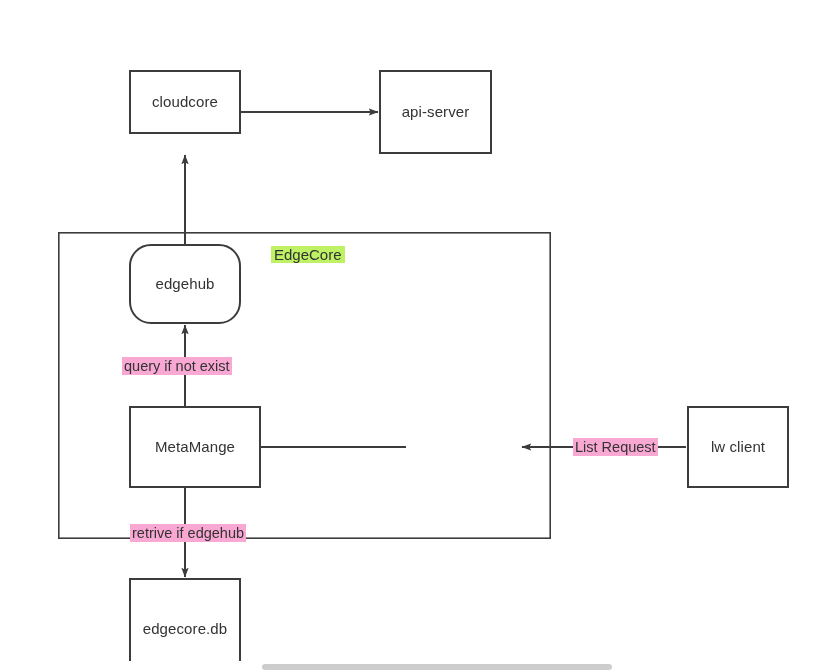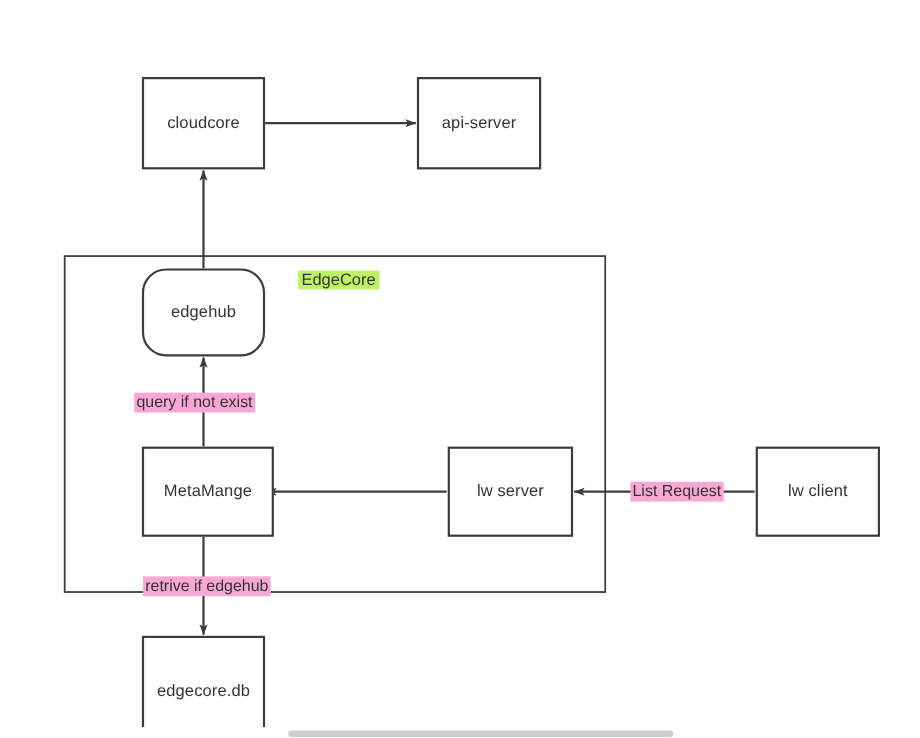--- a/index.html
+++ b/index.html
@@ -121,41 +121,38 @@
 
   <div class="group-label" style="left:271px; top:246px;">EdgeCore</div>
 
   <div class="edge-label" style="left:122px; top:357px;">query if not exist</div>
 
 
   <div class="edge-label" style="left:573px; top:438px;">List Request</div>
 
   <div class="edge-label" style="left:130px; top:524px;">retrive if edgehub</div>
 
-  <div class="node" style="left:129px; top:70px; width:112px; height:84px;">
+  <div class="node" style="left:129px; top:70px; width:112px; height:64px;">
     <span>cloudcore</span>
   </div>
 
   <div class="node" style="left:379px; top:70px; width:113px; height:84px;">
     <span>api-server</span>
   </div>
 
   <div class="node" style="left:129px; top:244px; width:112px; height:80px;border-radius:22px;">
     <span>edgehub</span>
   </div>
 
-  <div class="node" style="left:129px; top:406px; width:120px; height:82px;">
+  <div class="node" style="left:129px; top:406px; width:132px; height:82px;">
     <span>MetaMange</span>
   </div>
 
-  <div class="node" style="left:407px; top:406px; width:114px; height:82px;">
-    <span>lw server</span>
-  </div>
 
-  <div class="node" style="left:687px; top:406px; width:113px; height:82px;">
+  <div class="node" style="left:687px; top:406px; width:102px; height:82px;">
     <span>lw client</span>
   </div>
 
   <div class="node" style="left:129px; top:578px; width:112px; height:101px;">
     <span>edgecore.db</span>
   </div>
 
   <div id="scrollbar-track">
     <div id="scrollbar-thumb"></div>
   </div>

